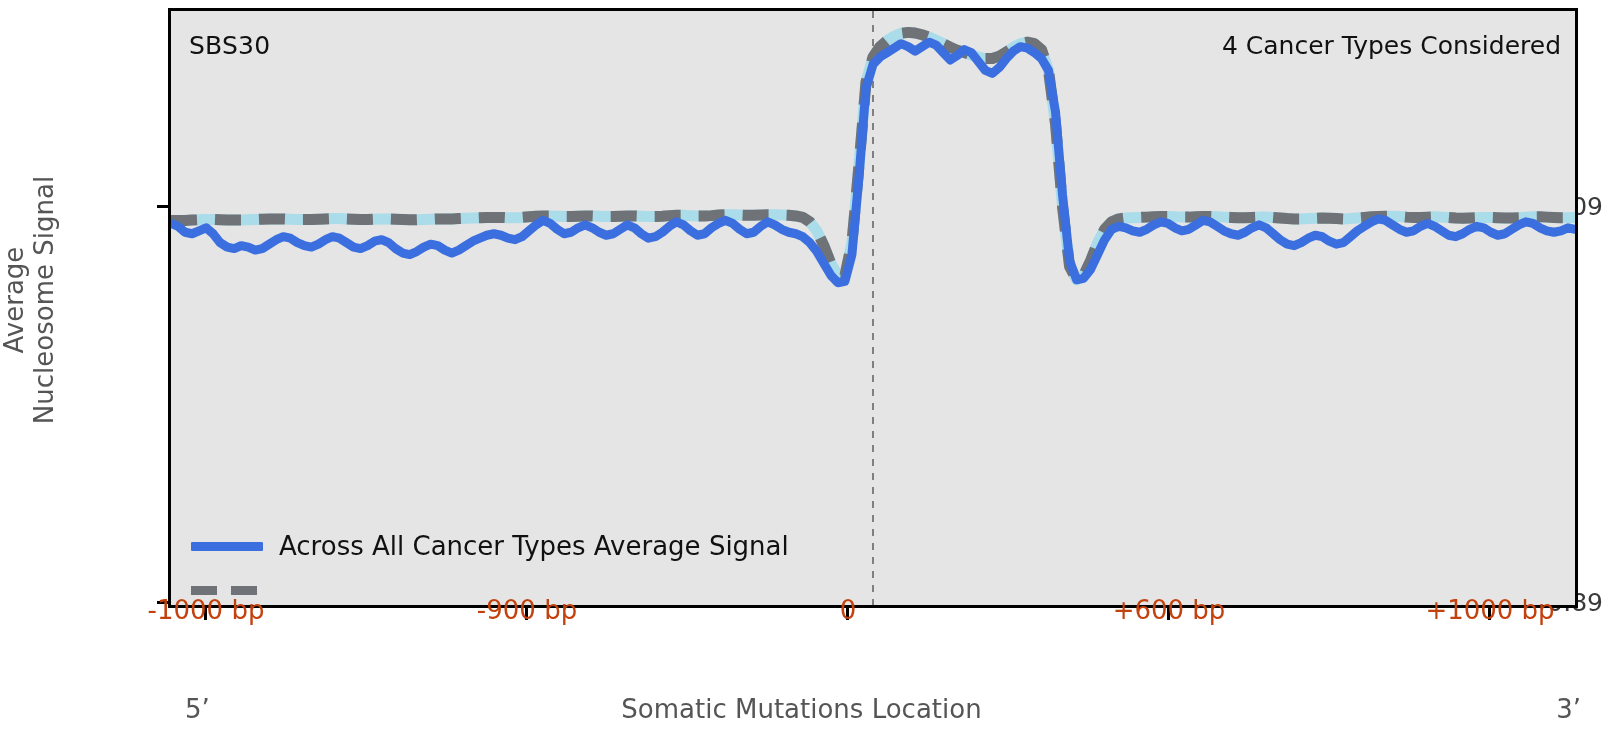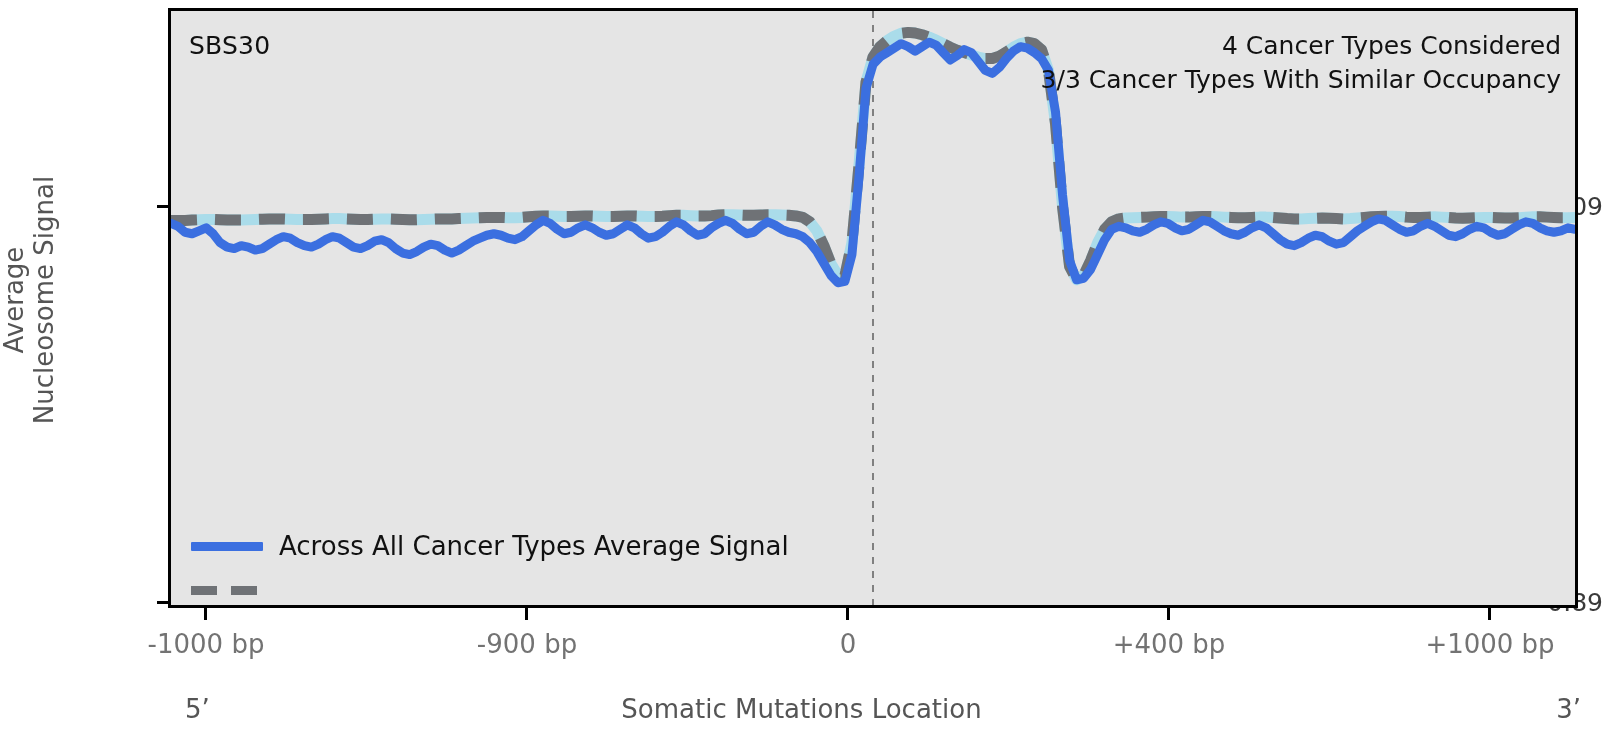--- a/index.html
+++ b/index.html
@@ -33,21 +33,21 @@
                width:70px;transform:translateY(-50%);}
   .ytick-mark{position:absolute;width:11px;height:3px;background:#000;}
 
   .ylabel{position:absolute;left:0;top:0;width:60px;height:756px;}
   .ylabel-inner{position:absolute;left:50%;top:300px;transform:translate(-50%,-50%) rotate(-90deg);
                 transform-origin:center center;white-space:nowrap;text-align:center;
                 font-size:26px;color:#555;line-height:1.14;}
 
   
   .xtick-mark{position:absolute;top:608px;width:3px;height:12px;background:#000;}
-  .xtick-label{position:absolute;top:629px;font-size:26px;color:#737373;
+  .xtick-label{position:absolute;top:595px;font-size:26px;color:#c2410c;
                transform:translateX(-50%);white-space:nowrap;}
 
   .xlabel{position:absolute;top:694px;left:0;width:1603px;text-align:center;
           font-size:26px;color:#555;}
   .end-label{position:absolute;top:694px;font-size:26px;color:#555;}
   .end-5{left:185px;}
   .end-3{right:22px;}
 </style>
 </head>
 <body>
@@ -71,21 +71,20 @@
       <line id="center-line" stroke-dasharray="7 7" stroke-width="2" x1="702" x2="702" y1="0" y2="594" stroke="#808080"></line>
       <path id="sim-band" fill="none" stroke-width="11" stroke-linecap="round" stroke-linejoin="round" d="M0.00 209.38 L7.02 209.38 L14.04 209.38 L21.06 209.09 L28.08 208.79 L35.10 208.49 L42.12 208.49 L49.14 208.79 L56.16 209.09 L63.18 209.09 L70.20 209.09 L77.22 208.79 L84.24 208.49 L91.26 208.20 L98.28 207.90 L105.30 207.90 L112.32 207.90 L119.34 208.20 L126.36 208.49 L133.38 208.49 L140.40 208.49 L147.42 208.20 L154.44 207.90 L161.46 207.60 L168.48 207.60 L175.50 207.90 L182.52 208.20 L189.54 208.49 L196.56 208.49 L203.58 208.20 L210.60 207.90 L217.62 207.90 L224.64 208.20 L231.66 208.49 L238.68 208.79 L245.70 208.79 L252.72 208.49 L259.74 208.20 L266.76 207.90 L273.78 207.90 L280.80 207.90 L287.82 207.60 L294.84 207.31 L301.86 207.01 L308.88 206.71 L315.90 206.42 L322.92 206.42 L329.94 206.42 L336.96 206.71 L343.98 206.71 L351.00 206.42 L358.02 205.82 L365.04 205.23 L372.06 204.93 L379.08 204.93 L386.10 205.23 L393.12 205.52 L400.14 205.52 L407.16 205.23 L414.18 204.93 L421.20 204.93 L428.22 205.23 L435.24 205.52 L442.26 205.52 L449.28 205.23 L456.30 204.93 L463.32 204.93 L470.34 205.23 L477.36 205.52 L484.38 205.52 L491.40 205.23 L498.42 204.63 L505.44 204.34 L512.46 204.34 L519.48 204.63 L526.50 204.93 L533.52 204.93 L540.54 204.63 L547.56 204.04 L554.58 203.74 L561.60 203.74 L568.62 204.04 L575.64 204.34 L582.66 204.34 L589.68 204.04 L596.70 203.74 L603.72 203.74 L610.74 204.04 L617.76 204.34 L624.78 204.93 L631.80 206.42 L638.82 210.87 L645.84 219.78 L652.86 234.63 L659.88 252.45 L666.90 264.33 L673.92 264.33 L680.94 231.66 L687.96 154.44 L694.98 71.28 L702.00 46.04 L709.02 35.64 L716.04 29.70 L723.06 25.25 L730.08 22.28 L737.10 21.38 L744.12 21.98 L751.14 23.76 L758.16 26.14 L765.18 29.11 L772.20 32.67 L779.22 36.23 L786.24 39.20 L793.26 41.58 L800.28 43.96 L807.30 46.04 L814.32 47.52 L821.34 47.52 L828.36 45.14 L835.38 40.99 L842.40 36.23 L849.42 32.67 L856.44 31.19 L863.46 32.67 L870.48 38.61 L877.50 59.40 L884.52 112.86 L891.54 196.02 L898.56 255.42 L905.58 268.79 L912.60 264.33 L919.62 249.48 L926.64 231.66 L933.66 218.30 L940.68 210.87 L947.70 207.90 L954.72 207.01 L961.74 206.71 L968.76 206.42 L975.78 206.12 L982.80 205.82 L989.82 205.52 L996.84 205.52 L1003.86 205.82 L1010.88 206.12 L1017.90 206.12 L1024.92 205.82 L1031.94 205.52 L1038.96 205.52 L1045.98 205.82 L1053.00 206.12 L1060.02 206.42 L1067.04 206.71 L1074.06 206.71 L1081.08 206.42 L1088.10 206.12 L1095.12 206.12 L1102.14 206.42 L1109.16 207.01 L1116.18 207.60 L1123.20 207.90 L1130.22 207.90 L1137.24 207.60 L1144.26 207.31 L1151.28 207.01 L1158.30 207.31 L1165.32 207.60 L1172.34 207.90 L1179.36 207.60 L1186.38 207.01 L1193.40 206.42 L1200.42 205.82 L1207.44 205.52 L1214.46 205.23 L1221.48 205.23 L1228.50 205.52 L1235.52 206.12 L1242.54 206.42 L1249.56 206.42 L1256.58 206.12 L1263.60 205.82 L1270.62 206.12 L1277.64 206.42 L1284.66 207.01 L1291.68 207.31 L1298.70 207.01 L1305.72 206.71 L1312.74 206.42 L1319.76 206.42 L1326.78 206.71 L1333.80 207.01 L1340.82 207.01 L1347.84 206.71 L1354.86 206.12 L1361.88 205.82 L1368.90 205.82 L1375.92 206.12 L1382.94 206.42 L1389.96 206.71 L1396.98 206.71 L1404.00 206.42" stroke="#aadcea"></path>
       <path id="sim-line" fill="none" stroke-width="11" stroke-linecap="butt" stroke-linejoin="round" stroke-dasharray="26 18" d="M0.00 209.38 L7.02 209.38 L14.04 209.38 L21.06 209.09 L28.08 208.79 L35.10 208.49 L42.12 208.49 L49.14 208.79 L56.16 209.09 L63.18 209.09 L70.20 209.09 L77.22 208.79 L84.24 208.49 L91.26 208.20 L98.28 207.90 L105.30 207.90 L112.32 207.90 L119.34 208.20 L126.36 208.49 L133.38 208.49 L140.40 208.49 L147.42 208.20 L154.44 207.90 L161.46 207.60 L168.48 207.60 L175.50 207.90 L182.52 208.20 L189.54 208.49 L196.56 208.49 L203.58 208.20 L210.60 207.90 L217.62 207.90 L224.64 208.20 L231.66 208.49 L238.68 208.79 L245.70 208.79 L252.72 208.49 L259.74 208.20 L266.76 207.90 L273.78 207.90 L280.80 207.90 L287.82 207.60 L294.84 207.31 L301.86 207.01 L308.88 206.71 L315.90 206.42 L322.92 206.42 L329.94 206.42 L336.96 206.71 L343.98 206.71 L351.00 206.42 L358.02 205.82 L365.04 205.23 L372.06 204.93 L379.08 204.93 L386.10 205.23 L393.12 205.52 L400.14 205.52 L407.16 205.23 L414.18 204.93 L421.20 204.93 L428.22 205.23 L435.24 205.52 L442.26 205.52 L449.28 205.23 L456.30 204.93 L463.32 204.93 L470.34 205.23 L477.36 205.52 L484.38 205.52 L491.40 205.23 L498.42 204.63 L505.44 204.34 L512.46 204.34 L519.48 204.63 L526.50 204.93 L533.52 204.93 L540.54 204.63 L547.56 204.04 L554.58 203.74 L561.60 203.74 L568.62 204.04 L575.64 204.34 L582.66 204.34 L589.68 204.04 L596.70 203.74 L603.72 203.74 L610.74 204.04 L617.76 204.34 L624.78 204.93 L631.80 206.42 L638.82 210.87 L645.84 219.78 L652.86 234.63 L659.88 252.45 L666.90 264.33 L673.92 264.33 L680.94 231.66 L687.96 154.44 L694.98 71.28 L702.00 46.04 L709.02 35.64 L716.04 29.70 L723.06 25.25 L730.08 22.28 L737.10 21.38 L744.12 21.98 L751.14 23.76 L758.16 26.14 L765.18 29.11 L772.20 32.67 L779.22 36.23 L786.24 39.20 L793.26 41.58 L800.28 43.96 L807.30 46.04 L814.32 47.52 L821.34 47.52 L828.36 45.14 L835.38 40.99 L842.40 36.23 L849.42 32.67 L856.44 31.19 L863.46 32.67 L870.48 38.61 L877.50 59.40 L884.52 112.86 L891.54 196.02 L898.56 255.42 L905.58 268.79 L912.60 264.33 L919.62 249.48 L926.64 231.66 L933.66 218.30 L940.68 210.87 L947.70 207.90 L954.72 207.01 L961.74 206.71 L968.76 206.42 L975.78 206.12 L982.80 205.82 L989.82 205.52 L996.84 205.52 L1003.86 205.82 L1010.88 206.12 L1017.90 206.12 L1024.92 205.82 L1031.94 205.52 L1038.96 205.52 L1045.98 205.82 L1053.00 206.12 L1060.02 206.42 L1067.04 206.71 L1074.06 206.71 L1081.08 206.42 L1088.10 206.12 L1095.12 206.12 L1102.14 206.42 L1109.16 207.01 L1116.18 207.60 L1123.20 207.90 L1130.22 207.90 L1137.24 207.60 L1144.26 207.31 L1151.28 207.01 L1158.30 207.31 L1165.32 207.60 L1172.34 207.90 L1179.36 207.60 L1186.38 207.01 L1193.40 206.42 L1200.42 205.82 L1207.44 205.52 L1214.46 205.23 L1221.48 205.23 L1228.50 205.52 L1235.52 206.12 L1242.54 206.42 L1249.56 206.42 L1256.58 206.12 L1263.60 205.82 L1270.62 206.12 L1277.64 206.42 L1284.66 207.01 L1291.68 207.31 L1298.70 207.01 L1305.72 206.71 L1312.74 206.42 L1319.76 206.42 L1326.78 206.71 L1333.80 207.01 L1340.82 207.01 L1347.84 206.71 L1354.86 206.12 L1361.88 205.82 L1368.90 205.82 L1375.92 206.12 L1382.94 206.42 L1389.96 206.71 L1396.98 206.71 L1404.00 206.42" stroke="#6f7276"></path>
       <path id="real-line" fill="none" stroke-width="9" stroke-linecap="round" stroke-linejoin="round" d="M0.00 212.36 L7.02 215.32 L14.04 221.26 L21.06 222.75 L28.08 219.78 L35.10 216.81 L42.12 222.75 L49.14 231.66 L56.16 236.12 L63.18 237.60 L70.20 234.63 L77.22 236.12 L84.24 239.08 L91.26 237.60 L98.28 233.14 L105.30 228.69 L112.32 225.72 L119.34 227.20 L126.36 231.66 L133.38 234.63 L140.40 236.12 L147.42 233.14 L154.44 228.69 L161.46 225.72 L168.48 227.20 L175.50 231.66 L182.52 236.12 L189.54 237.60 L196.56 234.63 L203.58 230.18 L210.60 228.69 L217.62 231.66 L224.64 237.60 L231.66 242.06 L238.68 243.54 L245.70 240.57 L252.72 236.12 L259.74 233.14 L266.76 234.63 L273.78 239.08 L280.80 242.06 L287.82 239.08 L294.84 234.63 L301.86 230.18 L308.88 227.20 L315.90 224.24 L322.92 222.75 L329.94 224.24 L336.96 227.20 L343.98 228.69 L351.00 225.72 L358.02 219.78 L365.04 213.84 L372.06 209.38 L379.08 212.36 L386.10 218.30 L393.12 222.75 L400.14 221.26 L407.16 216.81 L414.18 213.84 L421.20 216.81 L428.22 221.26 L435.24 224.24 L442.26 222.75 L449.28 218.30 L456.30 213.84 L463.32 216.81 L470.34 222.75 L477.36 227.20 L484.38 225.72 L491.40 221.26 L498.42 215.32 L505.44 210.87 L512.46 213.84 L519.48 219.78 L526.50 224.24 L533.52 222.75 L540.54 216.81 L547.56 212.36 L554.58 209.38 L561.60 212.36 L568.62 218.30 L575.64 222.75 L582.66 221.26 L589.68 215.32 L596.70 210.87 L603.72 213.84 L610.74 218.30 L617.76 221.26 L624.78 222.75 L631.80 225.72 L638.82 231.66 L645.84 240.57 L652.86 252.45 L659.88 264.33 L666.90 271.75 L673.92 270.27 L680.94 243.54 L687.96 166.32 L694.98 77.22 L702.00 53.46 L709.02 46.04 L716.04 41.58 L723.06 37.13 L730.08 32.67 L737.10 35.64 L744.12 40.10 L751.14 35.64 L758.16 31.19 L765.18 34.16 L772.20 41.58 L779.22 49.01 L786.24 44.55 L793.26 38.61 L800.28 41.58 L807.30 50.49 L814.32 59.40 L821.34 62.37 L828.36 56.43 L835.38 47.52 L842.40 40.10 L849.42 35.64 L856.44 37.13 L863.46 41.58 L870.48 47.52 L877.50 59.40 L884.52 100.98 L891.54 184.14 L898.56 249.48 L905.58 268.79 L912.60 267.30 L919.62 258.39 L926.64 243.54 L933.66 228.69 L940.68 218.30 L947.70 215.32 L954.72 216.81 L961.74 219.78 L968.76 221.26 L975.78 218.30 L982.80 213.84 L989.82 210.87 L996.84 212.36 L1003.86 216.81 L1010.88 219.78 L1017.90 218.30 L1024.92 213.84 L1031.94 209.38 L1038.96 210.87 L1045.98 215.32 L1053.00 219.78 L1060.02 222.75 L1067.04 224.24 L1074.06 221.26 L1081.08 216.81 L1088.10 213.84 L1095.12 216.81 L1102.14 222.75 L1109.16 228.69 L1116.18 233.14 L1123.20 234.63 L1130.22 231.66 L1137.24 227.20 L1144.26 224.24 L1151.28 225.72 L1158.30 230.18 L1165.32 233.14 L1172.34 231.66 L1179.36 225.72 L1186.38 219.78 L1193.40 215.32 L1200.42 210.87 L1207.44 207.90 L1214.46 209.38 L1221.48 213.84 L1228.50 218.30 L1235.52 221.26 L1242.54 219.78 L1249.56 215.32 L1256.58 212.36 L1263.60 215.32 L1270.62 219.78 L1277.64 224.24 L1284.66 225.72 L1291.68 222.75 L1298.70 218.30 L1305.72 215.32 L1312.74 216.81 L1319.76 221.26 L1326.78 224.24 L1333.80 222.75 L1340.82 218.30 L1347.84 213.84 L1354.86 210.87 L1361.88 212.36 L1368.90 216.81 L1375.92 219.78 L1382.94 221.26 L1389.96 219.78 L1396.98 216.81 L1404.00 218.30" stroke="#3b6fe0"></path>
     </svg>
 
     <div class="sig-label">SBS30</div>
 
     <div class="note-block">
       <div class="note-line">4 Cancer Types Considered</div>
-      <div class="note-line">3/3 Cancer Types With Similar Occupancy</div>
     </div>
 
     <div class="legend">
       <div class="legend-row">
         <span class="legend-swatch">
           <span class="sw-solid" id="sw-real" style="display: block; background: rgb(59, 111, 224);"></span>
         </span>
         <span class="legend-text">Across All Cancer Types Average Signal</span>
       </div>
       <div class="legend-row">
@@ -99,21 +98,21 @@
   <div class="xtick-mark" style="left:204px;"></div>
   <div class="xtick-label" style="left:206px;">-1000 bp</div>
 
   <div class="xtick-mark" style="left:525px;"></div>
   <div class="xtick-label" style="left:527px;">-900 bp</div>
 
   <div class="xtick-mark" style="left:846px;"></div>
   <div class="xtick-label" style="left:848px;">0</div>
 
   <div class="xtick-mark" style="left:1167px;"></div>
-  <div class="xtick-label" style="left:1169px;">+400 bp</div>
+  <div class="xtick-label" style="left:1169px;">+600 bp</div>
 
   <div class="xtick-mark" style="left:1488px;"></div>
   <div class="xtick-label" style="left:1490px;">+1000 bp</div>
 
   <div class="end-label end-5">5’</div>
   <div class="xlabel">Somatic Mutations Location</div>
   <div class="end-label end-3">3’</div>
 
 </div>
 

